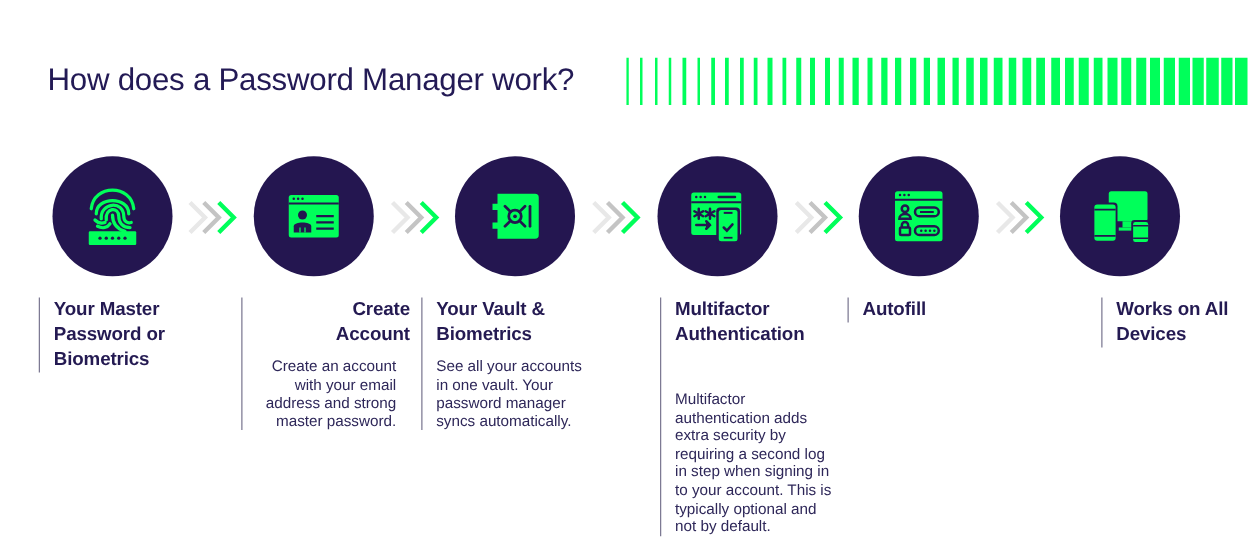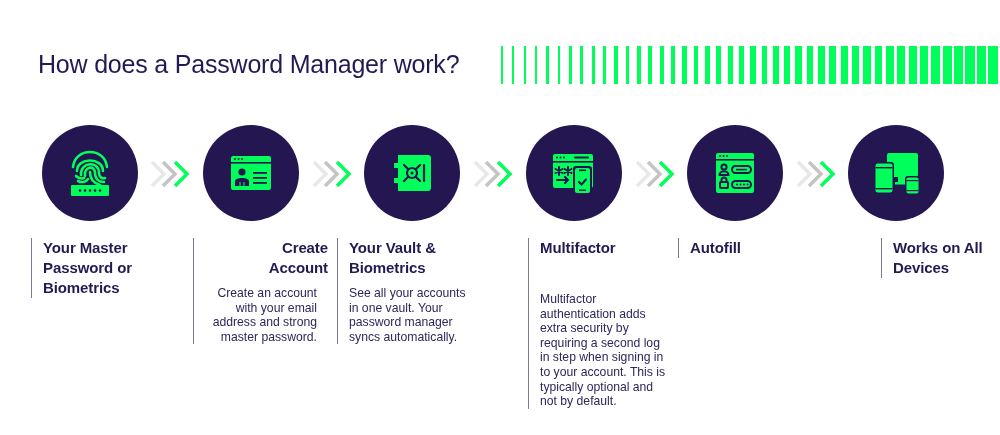--- a/index.html
+++ b/index.html
@@ -259,20 +259,21 @@
   <h3>
     <span>Your Vault &amp;</span><br>
     <span>Biometrics</span>
   </h3>
   <p style="width:122px;">See all your accounts in one vault. Your password manager syncs automatically.</p>
 </div>
 
 <div class="col" style="left:528px; width:145px;">
   <h3>
     <span>Multifactor</span><br>
+    <span>Authentication</span>
   </h3>
   <p style="width:128px;margin-top:34px;">Multifactor authentication adds extra security by requiring a second log in step when signing in to your account. This is typically optional and not by default.</p>
 </div>
 
 <div class="col" style="left:678px; width:145px;">
   <h3>
     <span>Autofill</span>
   </h3>
 </div>
 

